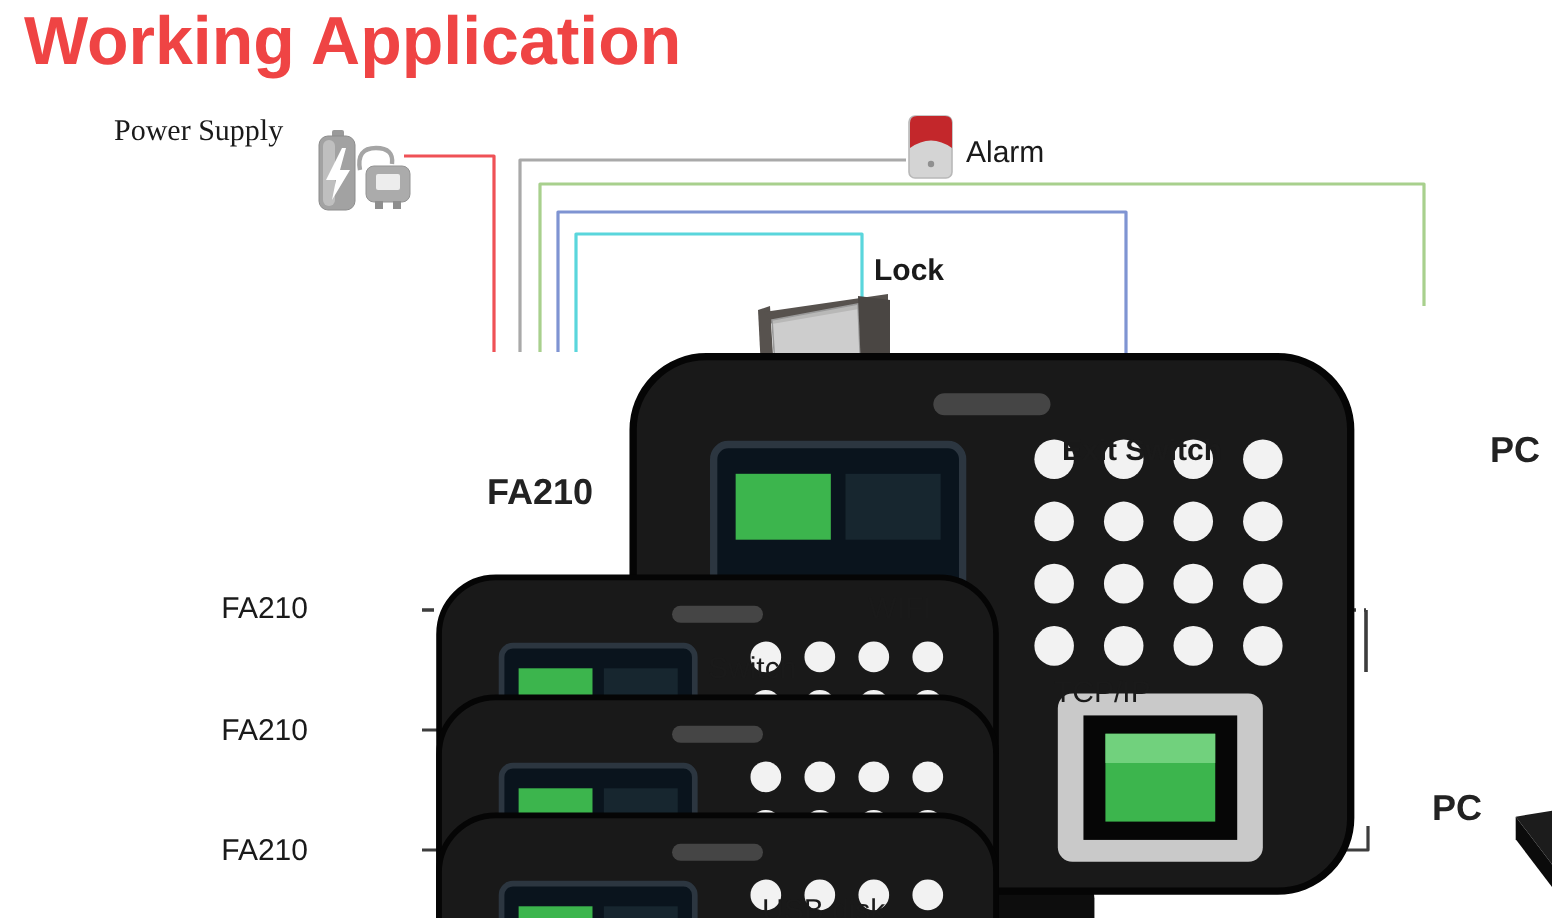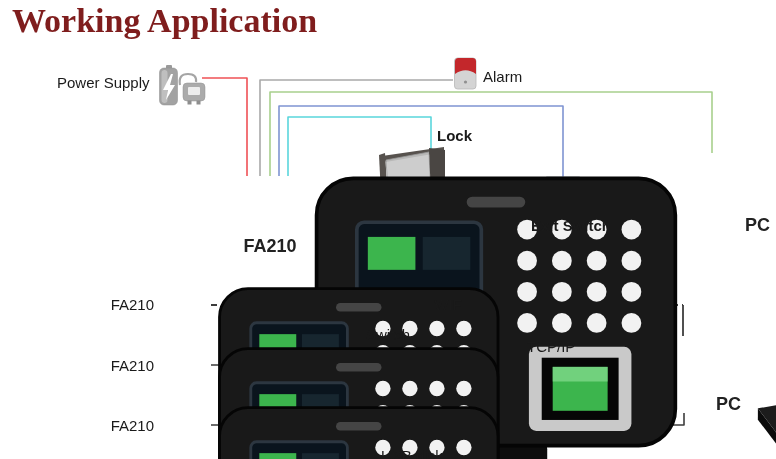--- a/index.html
+++ b/index.html
@@ -2,22 +2,22 @@
 <html><head>
 <meta charset="utf-8">
 <style>
   html,body{margin:0;padding:0;background:#fff;}
   .stage{
     position:relative;width:776px;height:459px;background:#ffffff;
     font-family:"Liberation Sans",sans-serif;overflow:hidden;
   }
   .title{
     position:absolute;left:12px;top:2px;margin:0;
-    font-size:34px;font-weight:600;color:#7f1d1d;letter-spacing:0px;
-    font-family:Liberation Serif, serif;
+    font-size:34px;font-weight:600;color:#ef4444;letter-spacing:0px;
+    font-family:Liberation Sans, sans-serif;
   }
   .wires-svg{position:absolute;left:0;top:0;width:776px;height:459px;}
   .lbl{position:absolute;font-size:15px;color:#1a1a1a;white-space:nowrap;line-height:1.15;}
   .lbl.lg{font-size:18px;color:#222;font-weight:bold;}
   .lbl.ctr{text-align:center;}
   .lbl.rt{text-align:right;}
 </style>
 </head>
 <body>
 
@@ -150,38 +150,38 @@
 
     <use href="#sym-fa210" transform="translate(236,171) scale(0.67)"></use>
     <use href="#sym-fa210" transform="translate(157,283) scale(0.52)"></use>
     <use href="#sym-fa210" transform="translate(157,343) scale(0.52)"></use>
     <use href="#sym-fa210" transform="translate(157,402) scale(0.52)"></use>
 
     <use href="#sym-pc" transform="translate(648,140) scale(0.8)"></use>
     <use href="#sym-pc" transform="translate(618,318) scale(0.8)"></use>
   </svg>
 
-  <div class="lbl" style="left:57px;top:74px;">Power Supply</div>
+  <div class="lbl" style="left:57px;top:58px;font-family:Liberation Serif, serif;">Power Supply</div>
 
   <div class="lbl" style="left:483px;top:68px;">Alarm</div>
 
   <div class="lbl" style="left:437px;top:127px;font-weight:bold;">Lock</div>
 
   <div class="lbl" style="left:531px;top:217px;font-weight:bold;">Exit Switch</div>
 
   <div class="lbl lg ctr" style="left:236px;top:236px;width:68px;">FA210</div>
 
   <div class="lbl lg" style="left:745px;top:215px;">PC</div>
 
   <div class="lbl rt" style="left:106px;top:296px;width:48px;">FA210</div>
   <div class="lbl rt" style="left:106px;top:357px;width:48px;">FA210</div>
   <div class="lbl rt" style="left:106px;top:417px;width:48px;">FA210</div>
 
   <div class="lbl ctr" style="left:428px;top:296px;width:44px;">WIFI</div>
 
-  <div class="lbl" style="left:366px;top:326px;">Switch</div>
+  <div class="lbl" style="left:354px;top:326px;">Switch</div>
 
   <div class="lbl" style="left:527px;top:338px;">TCP/IP</div>
 
   <div class="lbl" style="left:381px;top:447px;">USB disk</div>
 
   <div class="lbl lg" style="left:716px;top:394px;">PC</div>
 </div>
 
 </body></html>

